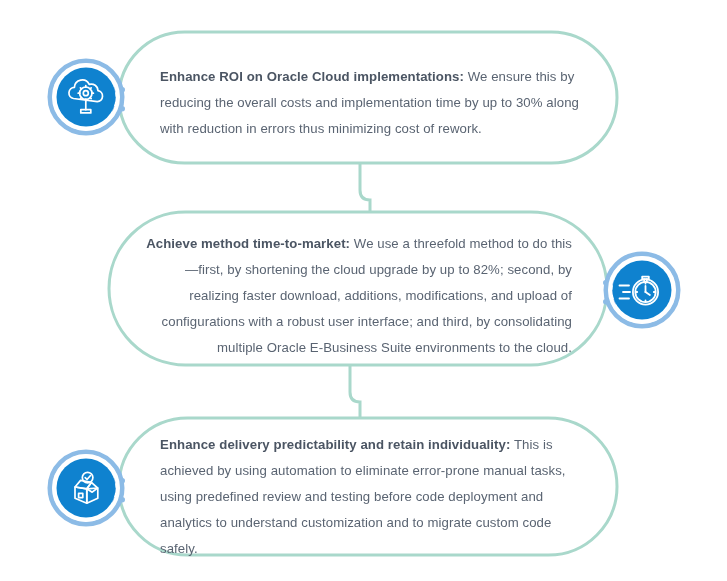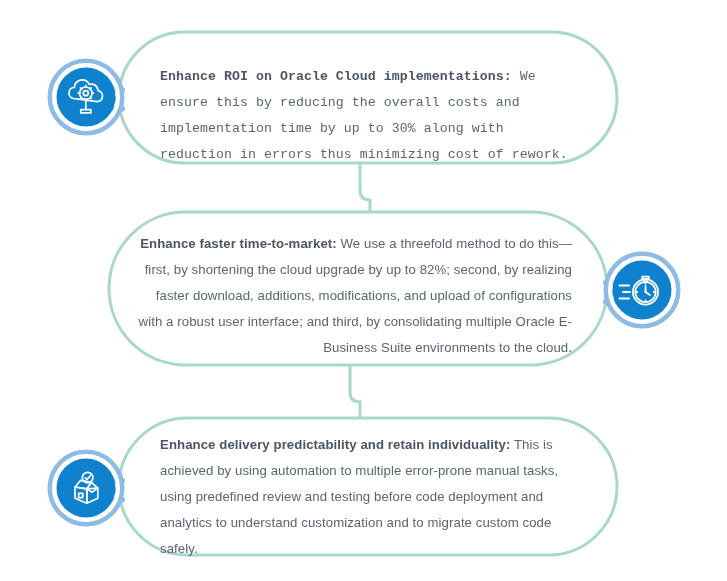--- a/index.html
+++ b/index.html
@@ -45,21 +45,20 @@
   .pill-text b {
     color: #4b5563;
     font-weight: 700;
   }
 
   #text-1 {
     left: 160px;
     top: 64px;
     width: 420px;
     text-align: left;
-    font-family: Liberation Mono, monospace;
   }
   #text-2 {
     left: 136px;
     top: 231px;
     width: 436px;
     text-align: right;
   }
   #text-3 {
     left: 160px;
     top: 432px;
@@ -95,25 +94,25 @@
     <rect x="109" y="212" width="498" height="153" rx="76.5" ry="76.5" fill="#ffffff" stroke="#a9d8cb" stroke-width="3"></rect>
 
     <rect x="119" y="418" width="498" height="137" rx="68.5" ry="68.5" fill="#ffffff" stroke="#a9d8cb" stroke-width="3"></rect>
   </svg>
 
   <div class="pill-text" id="text-1">
     <b>Enhance ROI on Oracle Cloud implementations:</b><span> We ensure this by reducing the overall costs and implementation time by up to 30% along with reduction in errors thus minimizing cost of rework.</span>
   </div>
 
   <div class="pill-text" id="text-2">
-    <b>Enhance faster time-to-market:</b><span> We use a threefold method to do this—first, by shortening the cloud upgrade by up to 82%; second, by realizing faster download, additions, modifications, and upload of configurations with a robust user interface; and third, by consolidating multiple Oracle E-Business Suite environments to the cloud.</span>
+    <b>Achieve method time-to-market:</b><span> We use a threefold method to do this—first, by shortening the cloud upgrade by up to 82%; second, by realizing faster download, additions, modifications, and upload of configurations with a robust user interface; and third, by consolidating multiple Oracle E-Business Suite environments to the cloud.</span>
   </div>
 
   <div class="pill-text" id="text-3">
-    <b>Enhance delivery predictability and retain individuality:</b><span> This is achieved by using automation to multiple error-prone manual tasks, using predefined review and testing before code deployment and analytics to understand customization and to migrate custom code safely.</span>
+    <b>Enhance delivery predictability and retain individuality:</b><span> This is achieved by using automation to eliminate error-prone manual tasks, using predefined review and testing before code deployment and analytics to understand customization and to migrate custom code safely.</span>
   </div>
 
   <div class="icon-badge" id="icon-1">
     <svg viewBox="0 0 78 78" width="78" height="78" xmlns="http://www.w3.org/2000/svg">
 
       <g fill="#8cbbe6">
         <rect x="62" y="29" width="16" height="5.5" rx="2.75"></rect>
         <rect x="62" y="38.5" width="8" height="5.5" rx="2.75"></rect>
         <rect x="62" y="48" width="16" height="5.5" rx="2.75"></rect>
       </g>

